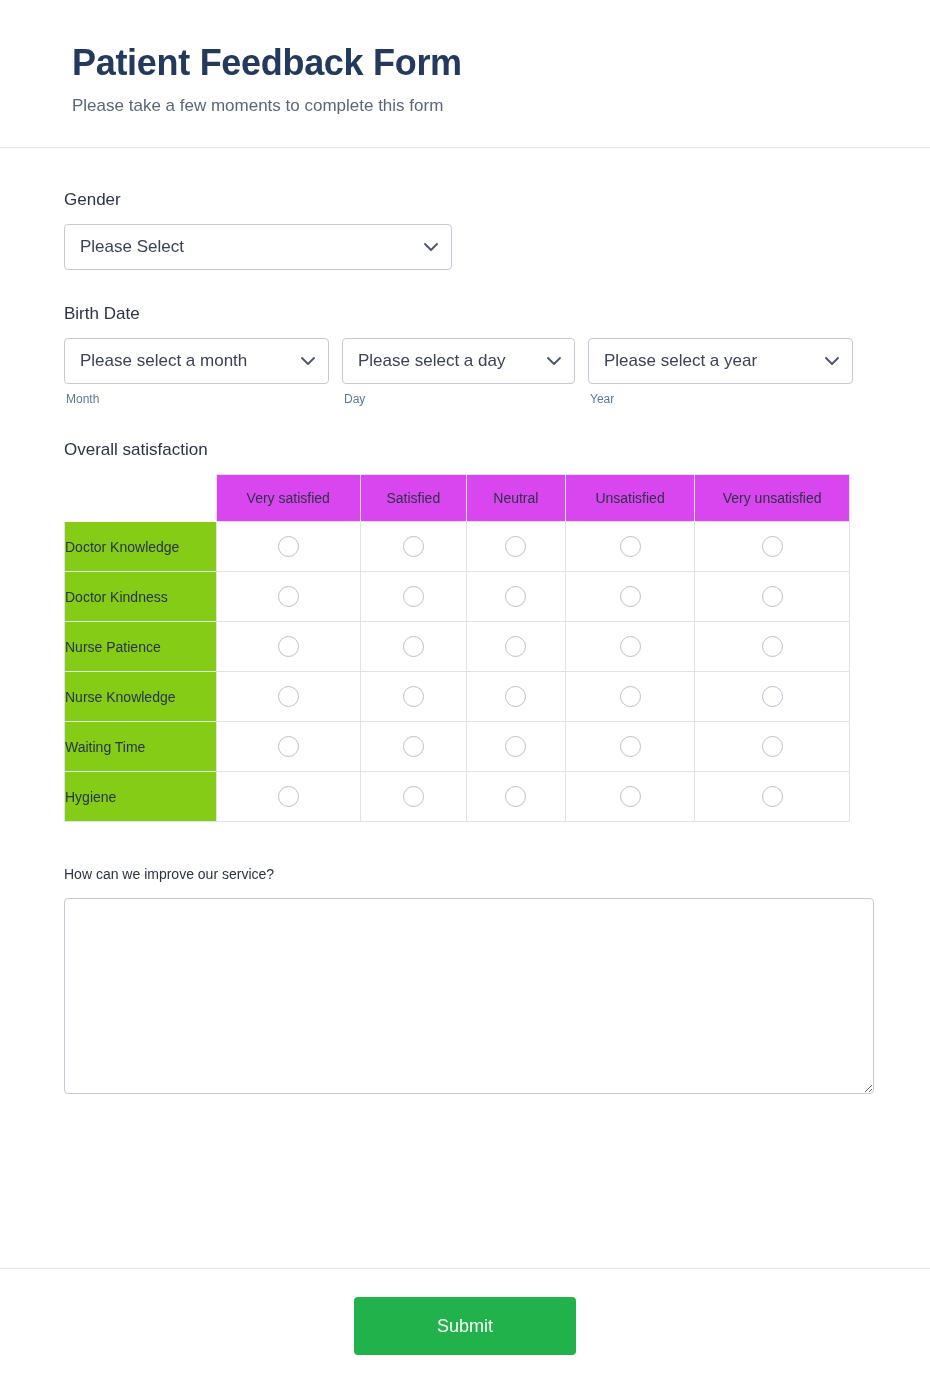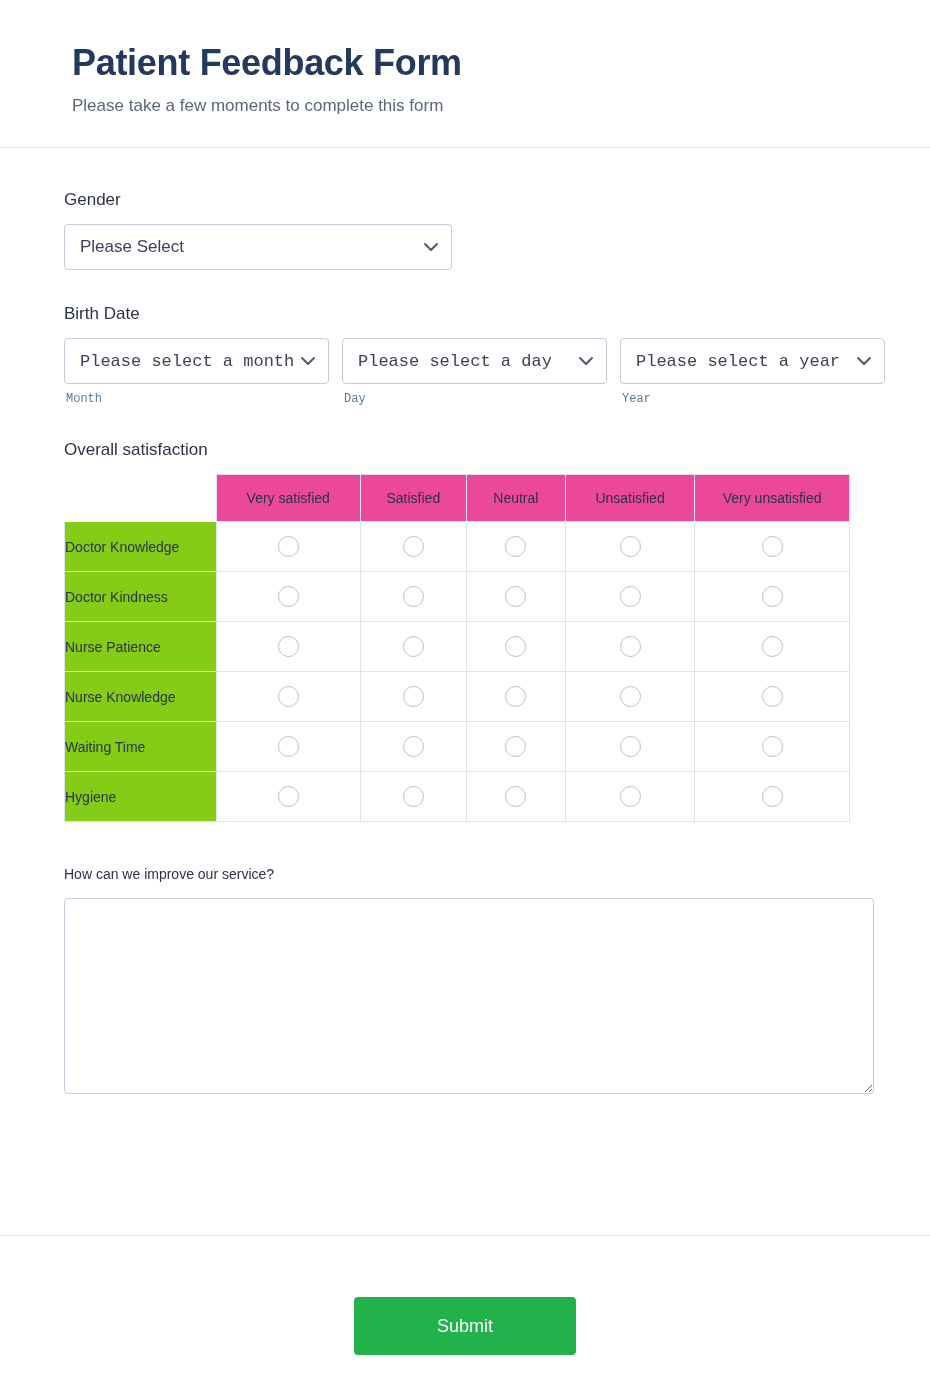--- a/index.html
+++ b/index.html
@@ -86,46 +86,45 @@
     pointer-events: none;
     line-height: 0;
   }
   .chev svg { display: block; }
 
   .gender-select { width: 388px; }
 
   .date-row {
     display: flex;
     gap: 13px;
-    font-family: Liberation Mono, monospace;
   }
   .date-col { display: flex; flex-direction: column; }
   .month-select { width: 265px; }
-  .day-select { width: 265px; text-align: center; }
+  .day-select { width: 233px; text-align: center; }
   .year-select { width: 265px; }
   .sub-label {
     font-size: 12px;
     color: #5a7a9b;
     margin-top: 8px;
     padding-left: 2px;
   }
 
   
   .matrix-wrap { margin-top: 6px; }
   table.matrix {
     border-collapse: collapse;
     table-layout: fixed;
     border-spacing: 0;
   }
   table.matrix th, table.matrix td {
     border: 1px solid #dfe3ec;
     padding: 0;
   }
   table.matrix thead th {
-    background: #ec4899;
+    background: #d946ef;
     font-size: 14px;
     font-weight: normal;
     color: #2c3345;
     height: 46px;
     text-align: center;
     padding: 0 8px;
   }
   table.matrix thead th.corner {
     background: #ffffff;
     border-left-color: #ffffff;
@@ -182,21 +181,21 @@
     padding: 10px 12px;
     resize: vertical;
     outline: none;
     background: #fff;
   }
 
   
   .form-footer {
     margin-top: 42px;
     border-top: 1px solid #e3e6ed;
-    padding: 61px 0 40px 0;
+    padding: 28px 0 40px 0;
     text-align: center;
   }
   .submit-btn {
     width: 222px;
     height: 58px;
     background: #22b24c;
     color: #ffffff;
     font-size: 18px;
     font-family: "Liberation Sans", sans-serif;
     border: none;

